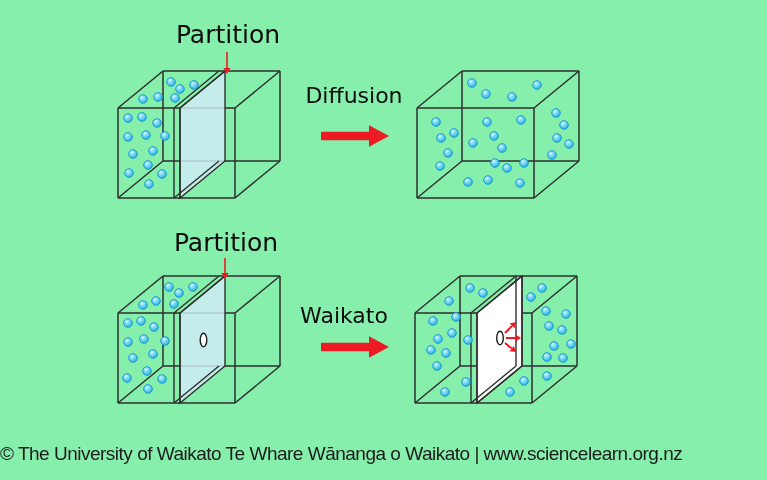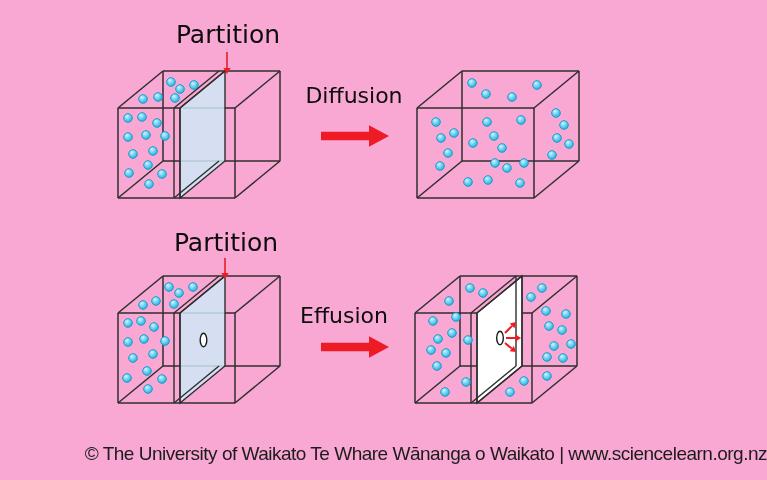--- a/index.html
+++ b/index.html
@@ -1,25 +1,25 @@
 <!DOCTYPE html>
 <html><head>
 <meta charset="utf-8">
 <title>Diffusion and Effusion</title>
 <style>
   html,body{margin:0;padding:0;background:#ffffff;}
   body{width:767px;height:480px;overflow:hidden;font-family:"DejaVu Sans",sans-serif;}
-  .stage{position:relative;width:767px;height:480px;background:#f9a8d4;}
+  .stage{position:relative;width:767px;height:480px;background:#86efac;}
   svg{position:absolute;left:0;top:0;}
   .lbl{position:absolute;transform:translateX(-50%);color:#0c0c0c;white-space:nowrap;line-height:1.1;}
   .lbl-partition{font-size:25px;}
   .lbl-process{font-size:22px;}
-  .footer{position:absolute;left:0;right:0;text-align:right;
+  .footer{position:absolute;left:0;right:0;text-align:left;
           font-family:"Liberation Sans",sans-serif;font-size:19px;
-          letter-spacing:-0.5px;color:#1c1c1c;white-space:nowrap;margin-left:29px;}
+          letter-spacing:-0.5px;color:#1c1c1c;white-space:nowrap;}
 </style>
 </head>
 <body>
 
 <div class="stage">
   <svg id="diagram" width="767" height="480" viewBox="0 0 767 480">
       <defs>
         <radialGradient id="pgrad" cx="38%" cy="32%" r="75%">
           <stop offset="0%" stop-color="#daf3fc"></stop>
           <stop offset="38%" stop-color="#7fd9f3"></stop>
@@ -212,16 +212,16 @@
         <polygon points="225,279 221.4,273 228.6,273" fill="#ed1b24"></polygon>
       </g>
     </svg>
 
   <div class="lbl lbl-partition" style="left:228px;top:21px">Partition</div>
 
   <div class="lbl lbl-process" style="left:354px;top:84px">Diffusion</div>
 
   <div class="lbl lbl-partition" style="left:226px;top:229px">Partition</div>
 
-  <div class="lbl lbl-process" style="left:344px;top:304px">Effusion</div>
+  <div class="lbl lbl-process" style="left:344px;top:304px">Waikato</div>
 
   <div class="footer" style="top:443px">© The University of Waikato Te Whare Wānanga o Waikato | www.sciencelearn.org.nz</div>
 </div>
 
 </body></html>

